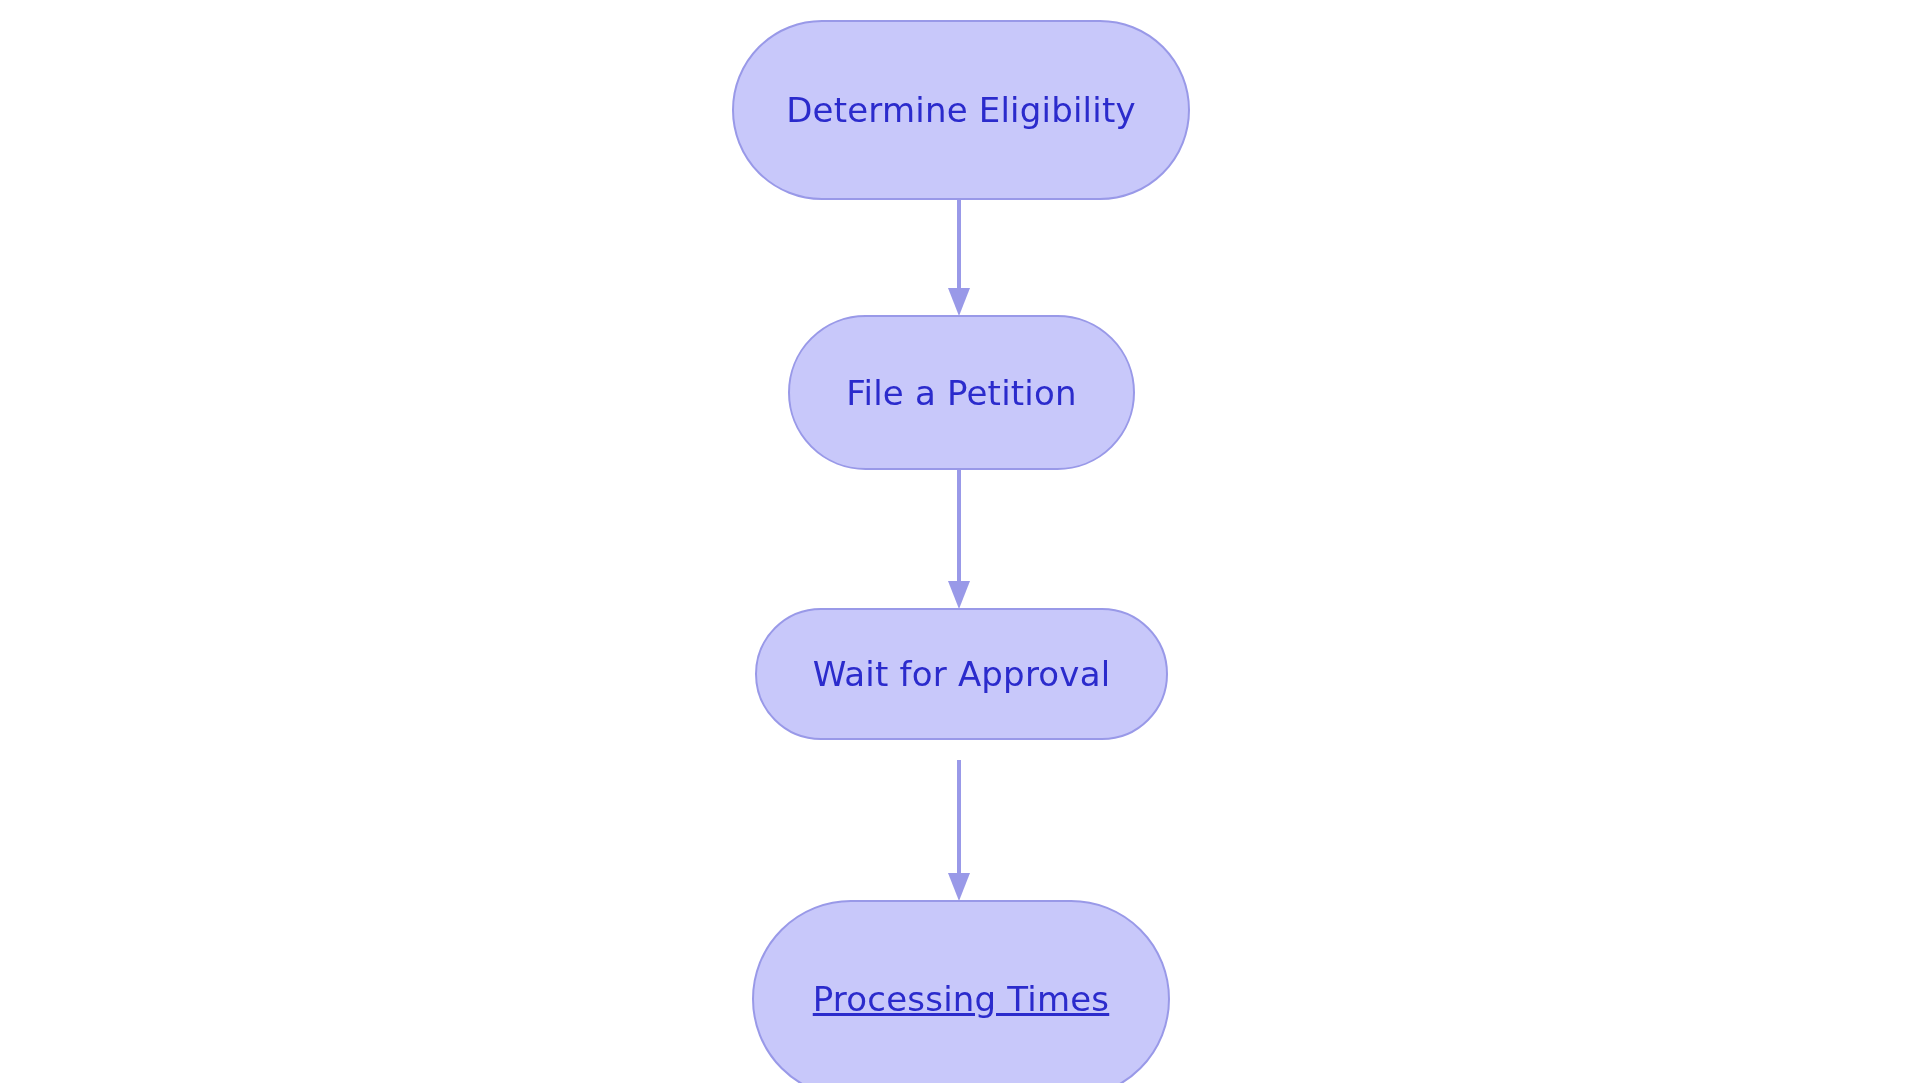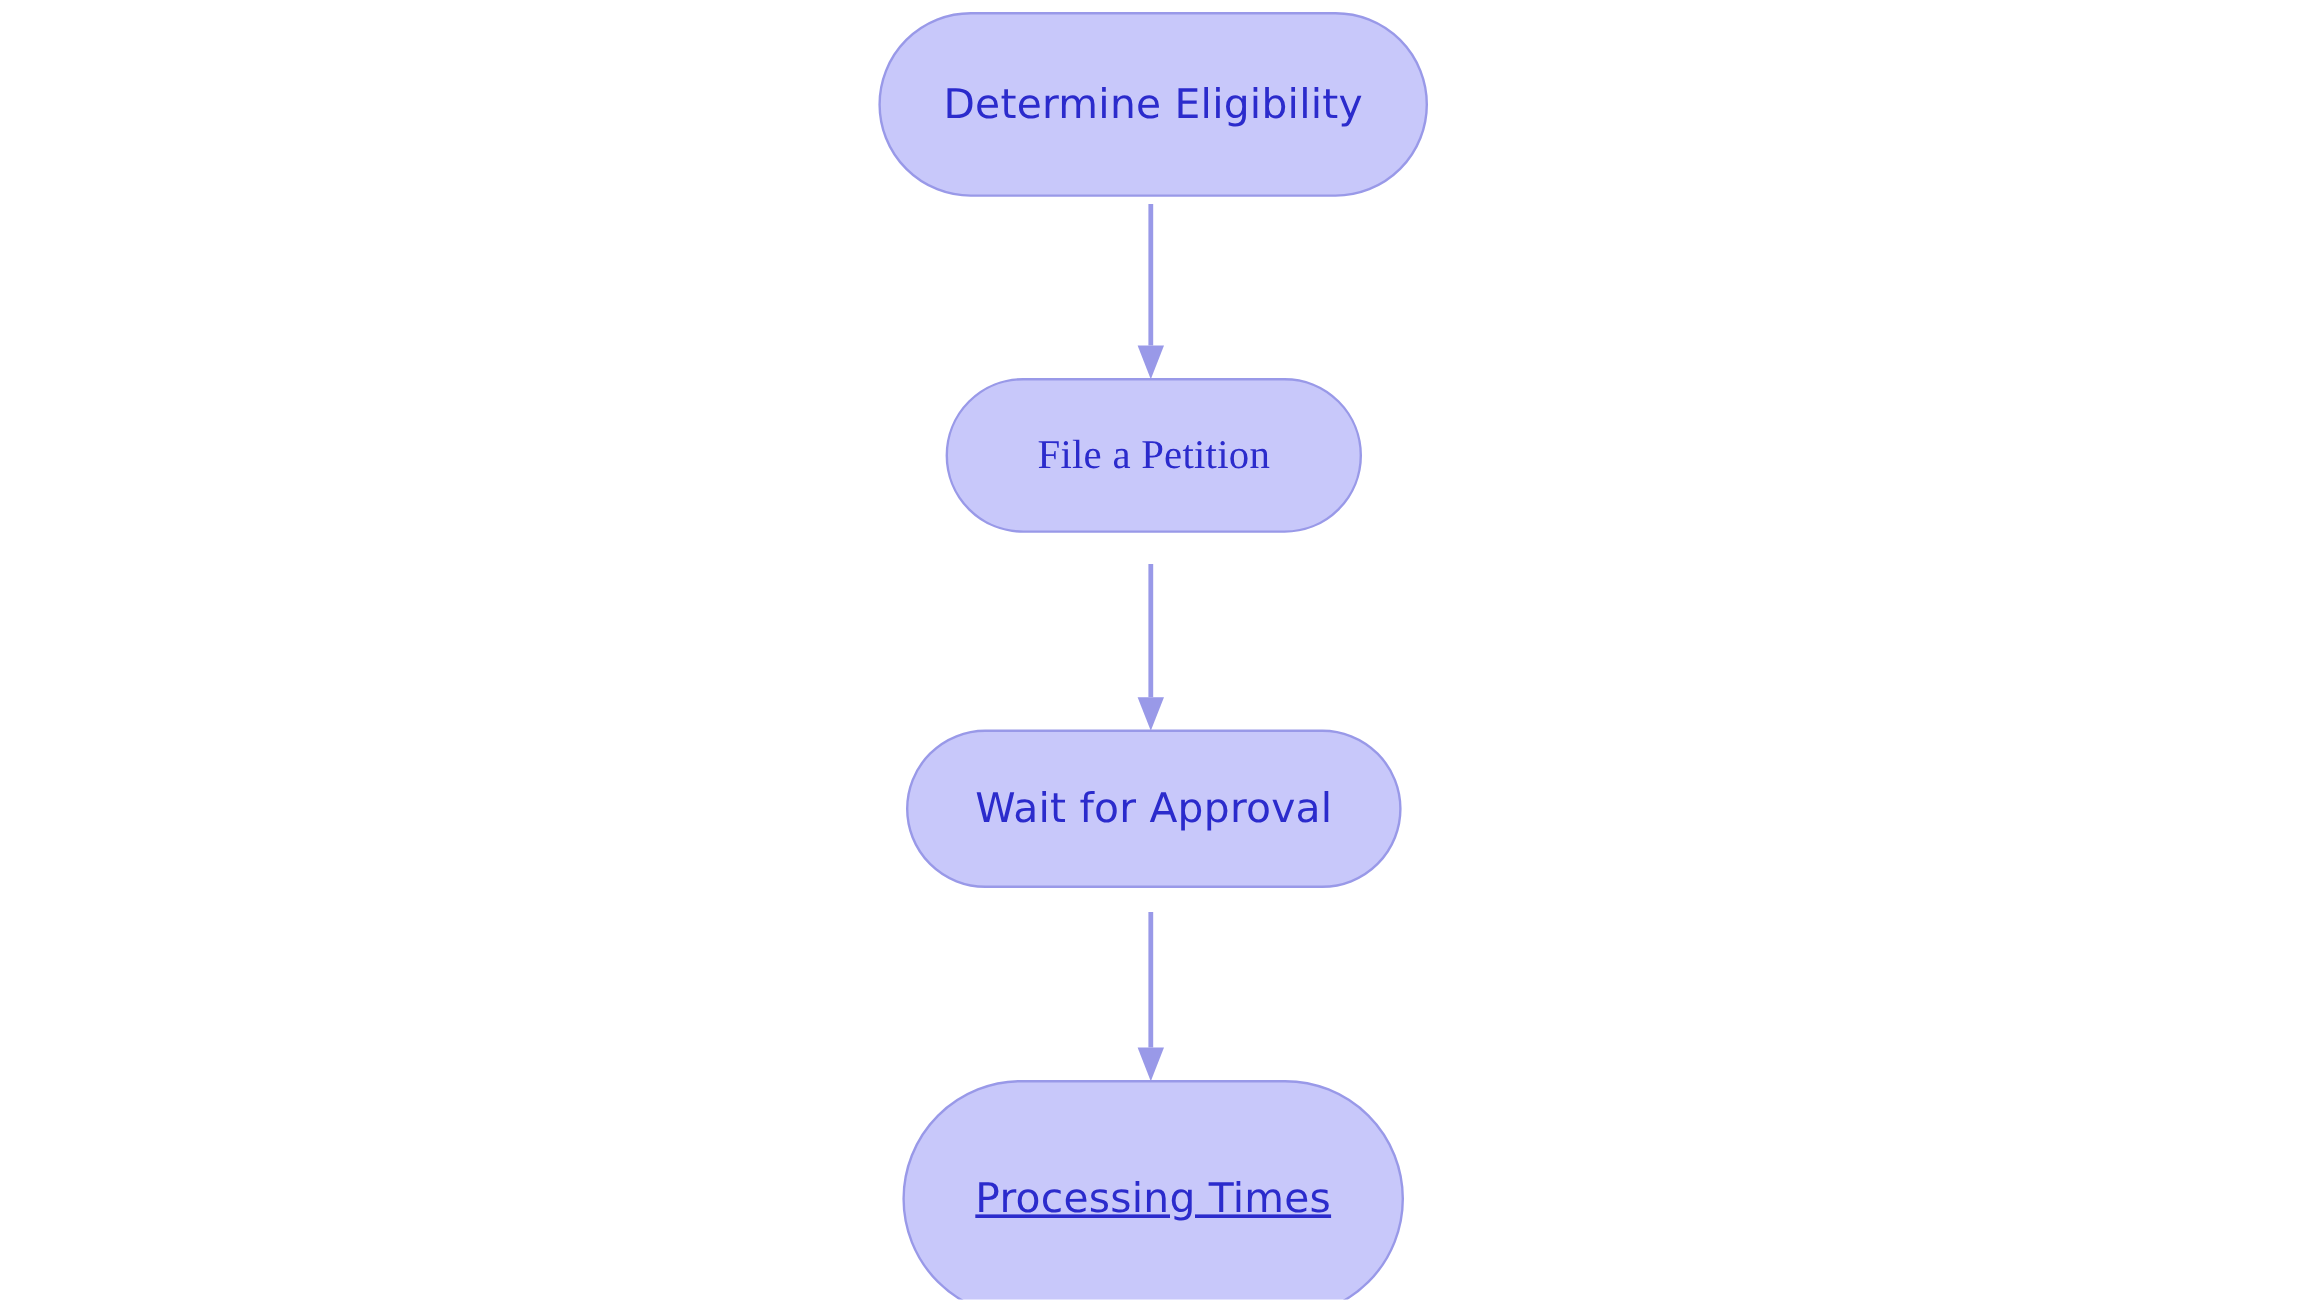--- a/index.html
+++ b/index.html
@@ -75,25 +75,25 @@
     <g>
       <line class="edge-line" x1="959" y1="470" x2="959" y2="581"></line>
       <polygon class="edge-head" points="948,581 970,581 959,609"></polygon>
     </g>
     <g>
       <line class="edge-line" x1="959" y1="760" x2="959" y2="873"></line>
       <polygon class="edge-head" points="948,873 970,873 959,901"></polygon>
     </g>
   </svg>
 
-  <div class="flow-node" style="left:732px; top:10px; width:458px; height:154px;">
+  <div class="flow-node" style="left:732px; top:20px; width:458px; height:180px;">
     <span class="node-label">Determine Eligibility</span>
   </div>
 
-  <div class="flow-node" style="left:788px; top:315px; width:347px; height:129px;font-family:Liberation Serif, serif;">
+  <div class="flow-node" style="left:788px; top:315px; width:347px; height:155px;">
     <span class="node-label">File a Petition</span>
   </div>
 
   <div class="flow-node" style="left:755px; top:608px; width:413px; height:132px;">
     <span class="node-label">Wait for Approval</span>
   </div>
 
   <div class="flow-node" style="left:752px; top:900px; width:418px; height:198px;text-decoration:underline;">
     <span class="node-label">Processing Times</span>
   </div>

